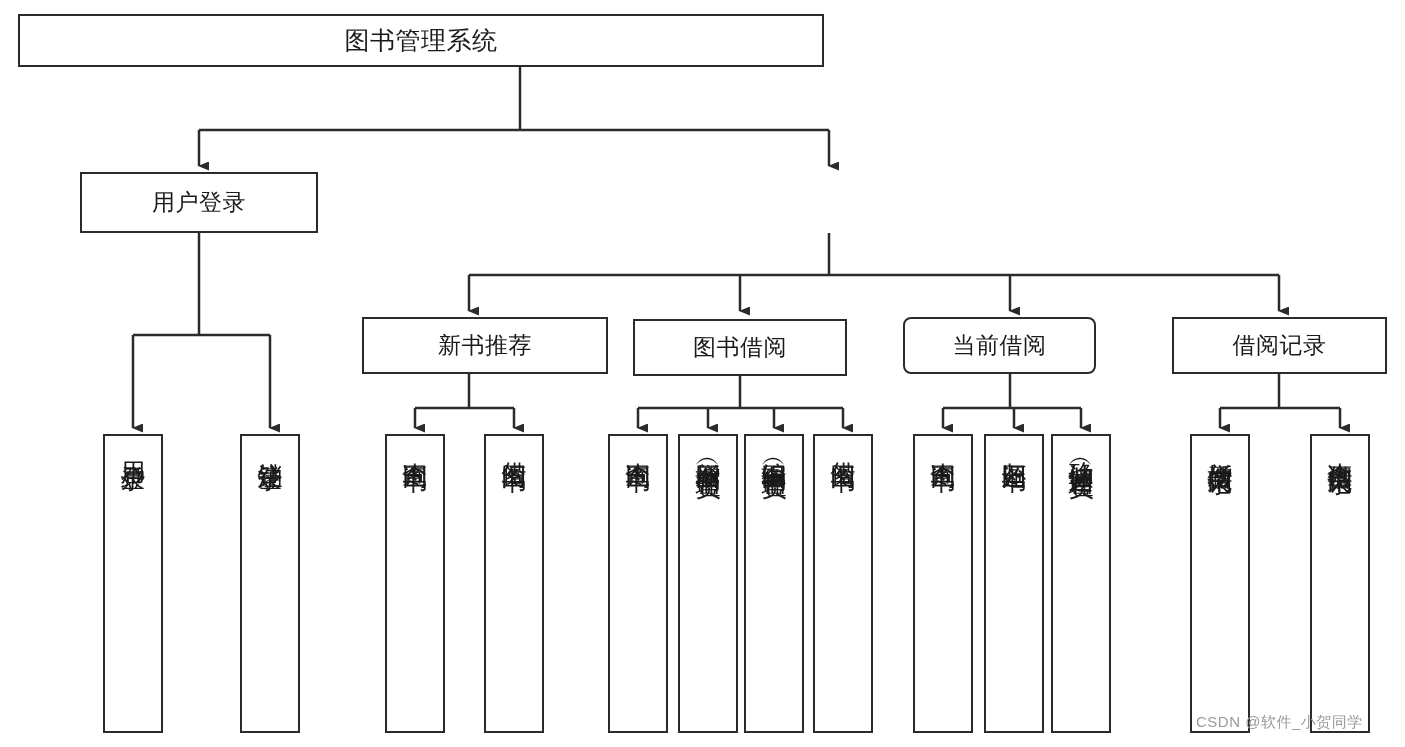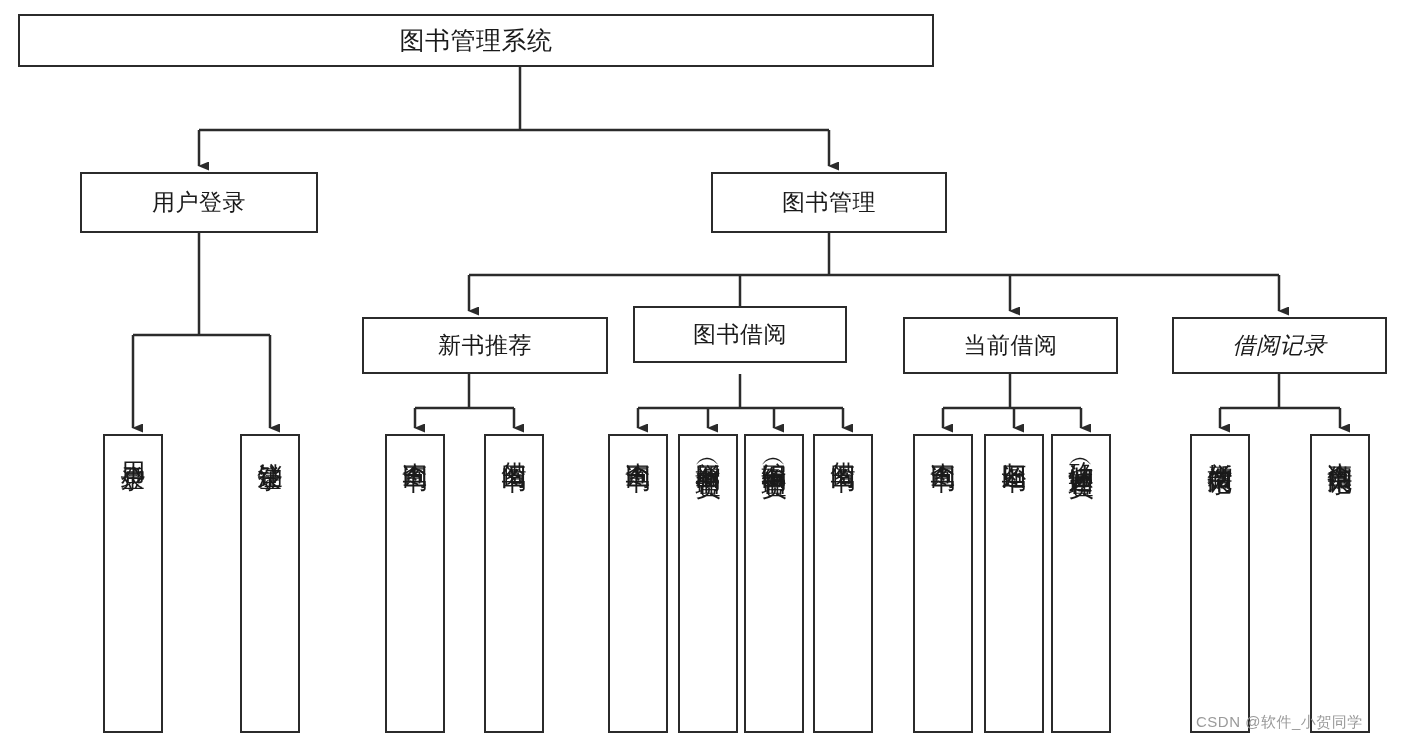--- a/index.html
+++ b/index.html
@@ -121,41 +121,38 @@
       <path d="M1014,408 L1014,428" marker-end="url(#arrowhead)"></path>
       <path d="M1081,408 L1081,428" marker-end="url(#arrowhead)"></path>
 
       <path d="M1279,374 L1279,408"></path>
       <path d="M1220,408 L1340,408"></path>
       <path d="M1220,408 L1220,428" marker-end="url(#arrowhead)"></path>
       <path d="M1340,408 L1340,428" marker-end="url(#arrowhead)"></path>
     </g>
   </svg>
 
-  <div class="node horiz root" style="left: 18px; top: 14px; width: 916px; height: 53px;">
+  <div class="node horiz root" style="left: 18px; top: 14px; width: 806px; height: 53px;">
     <span class="node-label">图书管理系统</span>
   </div>
 
   <div class="node horiz" style="left: 80px; top: 172px; width: 238px; height: 61px;">
     <span class="node-label">用户登录</span>
   </div>
-  <div class="node horiz" style="left: 711px; top: 172px; width: 236px; height: 61px;">
-    <span class="node-label">图书管理</span>
-  </div>
 
   <div class="node horiz" style="left: 362px; top: 317px; width: 246px; height: 57px;">
     <span class="node-label">新书推荐</span>
   </div>
-  <div class="node horiz" style="left: 633px; top: 306px; width: 214px; height: 57px;">
+  <div class="node horiz" style="left: 633px; top: 319px; width: 214px; height: 57px;">
     <span class="node-label">图书借阅</span>
   </div>
-  <div class="node horiz" style="left: 903px; top: 317px; width: 215px; height: 57px;">
+  <div class="node horiz" style="left: 903px; top: 317px; width: 193px; height: 57px; border-radius: 8px;">
     <span class="node-label">当前借阅</span>
   </div>
-  <div class="node horiz" style="left: 1172px; top: 317px; width: 215px; height: 57px; font-style: italic;">
+  <div class="node horiz" style="left: 1172px; top: 317px; width: 215px; height: 57px;">
     <span class="node-label">借阅记录</span>
   </div>
 
   <div class="node vert" style="left: 103px; top: 434px; width: 60px; height: 299px;">
     <span class="node-label">用户登录</span>
   </div>
   <div class="node vert" style="left: 240px; top: 434px; width: 60px; height: 299px;">
     <span class="node-label">注销登录</span>
   </div>
   <div class="node vert" style="left: 385px; top: 434px; width: 60px; height: 299px;">

